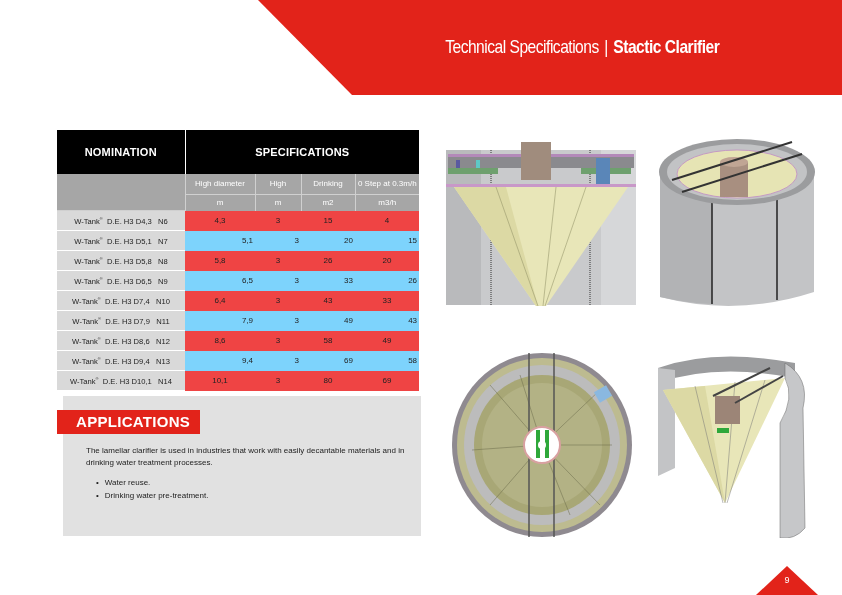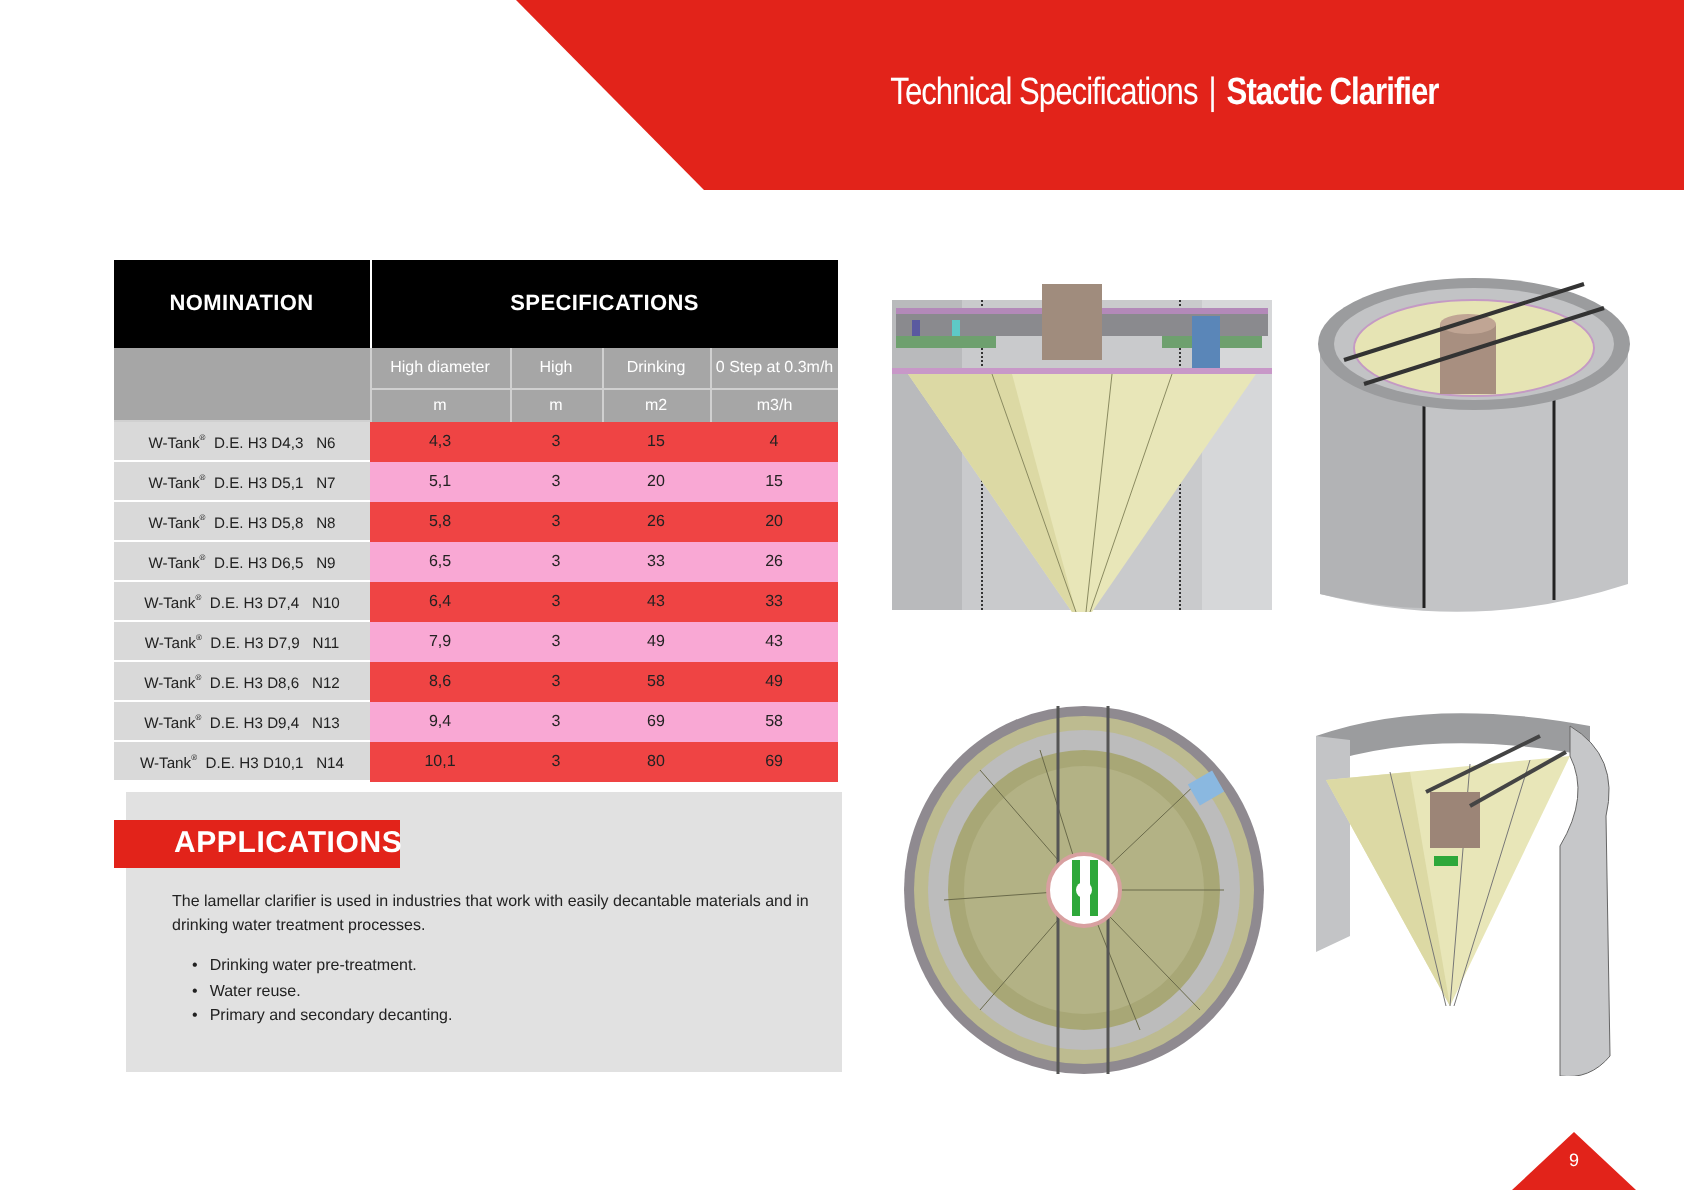--- a/index.html
+++ b/index.html
@@ -45,31 +45,31 @@
     border-left: 1px solid #d0d0d0;
   }
   .spec-table .blank-gray { background: #a6a6a6; border-left: none !important; }
   .spec-table td.nom-cell {
     background: #d9d9d9; color: #222; text-align: center; font-size: 7.6px;
     border-bottom: 1px solid #fff;
   }
   .spec-table td.nom-cell sup { font-size: 4px; vertical-align: 4px; }
   .spec-table td.val { color: #222; font-size: 8px; }
   .spec-table tr.odd td.val { background: #ef4444; }
-  .spec-table tr.even td.val { background: #f9a8d4; }
+  .spec-table tr.even td.val { background: #7dd3fc; text-align: right; }
 
   
   .apps {
     position: absolute; left: 63px; top: 396px; width: 358px; height: 140px;
     background: #e1e1e1;
   }
   .apps-tag {
     position: absolute; left: 57px; top: 410px; width: 143px; height: 24px;
     background: #e2231a; color: #fff; font-weight: 700; font-size: 15px;
-    line-height: 24px; padding-left: 30px; letter-spacing: 0.3px;
+    line-height: 24px; padding-left: 19px; letter-spacing: 0.3px;
   }
   .apps-text {
     position: absolute; left: 86px; top: 445px; width: 320px;
     font-size: 8px; line-height: 12px; color: #222;
   }
   .apps-list {
     position: absolute; left: 96px; top: 477px; width: 300px;
     font-size: 8px; line-height: 12.5px; color: #222; list-style: none;
   }
   .apps-list li::before { content: "\2022"; margin-right: 6px; }
@@ -193,23 +193,22 @@
       <td class="val">80</td>
       <td class="val">69</td>
     </tr>
   </tbody>
 </table>
 
 <div class="apps"></div>
 <div class="apps-tag">APPLICATIONS</div>
 <p class="apps-text">The lamellar clarifier is used in industries that work with easily decantable materials and in drinking water treatment processes.</p>
 <ul class="apps-list">
+  <li>Water reuse.</li>
   <li>Drinking water pre-treatment.</li>
-  <li>Water reuse.</li>
-  <li>Primary and secondary decanting.</li>
 </ul>
 
 <div class="img" style="left:446px; top:140px; width:190px; height:170px;">
   <svg width="190" height="170" viewBox="0 0 190 170">
     <rect x="0" y="10" width="190" height="155" fill="#c9cacc"></rect>
     <rect x="0" y="10" width="35" height="155" fill="#b9babc"></rect>
     <rect x="155" y="10" width="35" height="155" fill="#d6d7d9"></rect>
     <line x1="45" y1="10" x2="45" y2="165" stroke="#333" stroke-width="1" stroke-dasharray="1,1"></line>
     <line x1="144" y1="10" x2="144" y2="165" stroke="#333" stroke-width="1" stroke-dasharray="1,1"></line>
     <rect x="2" y="14" width="186" height="14" fill="#8a8a8e"></rect>

